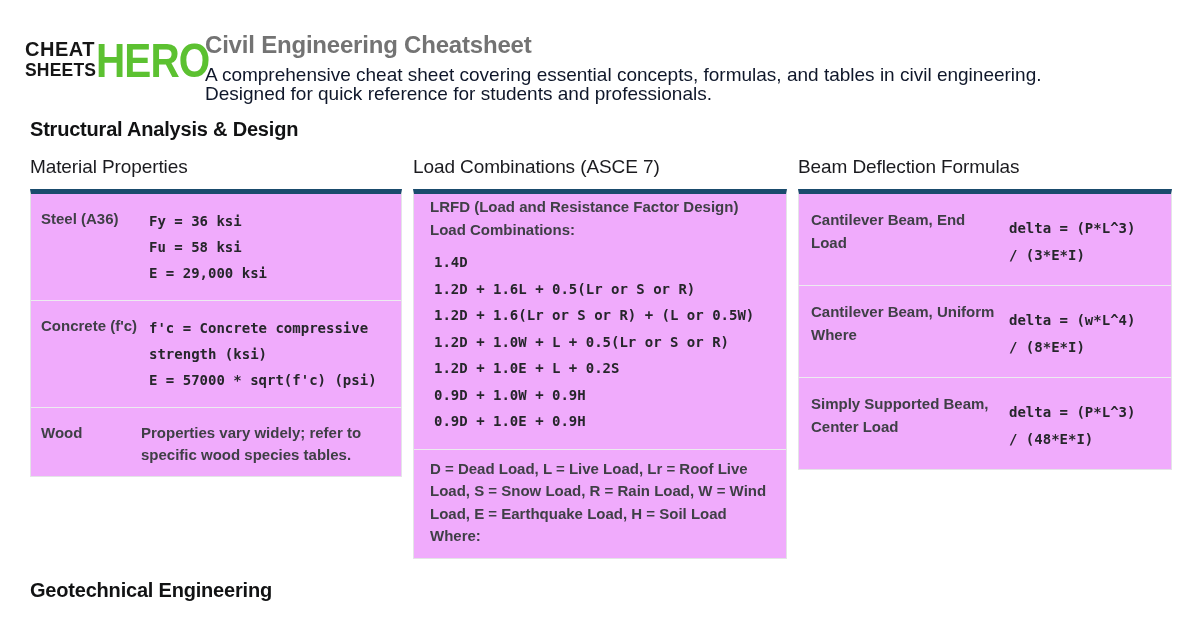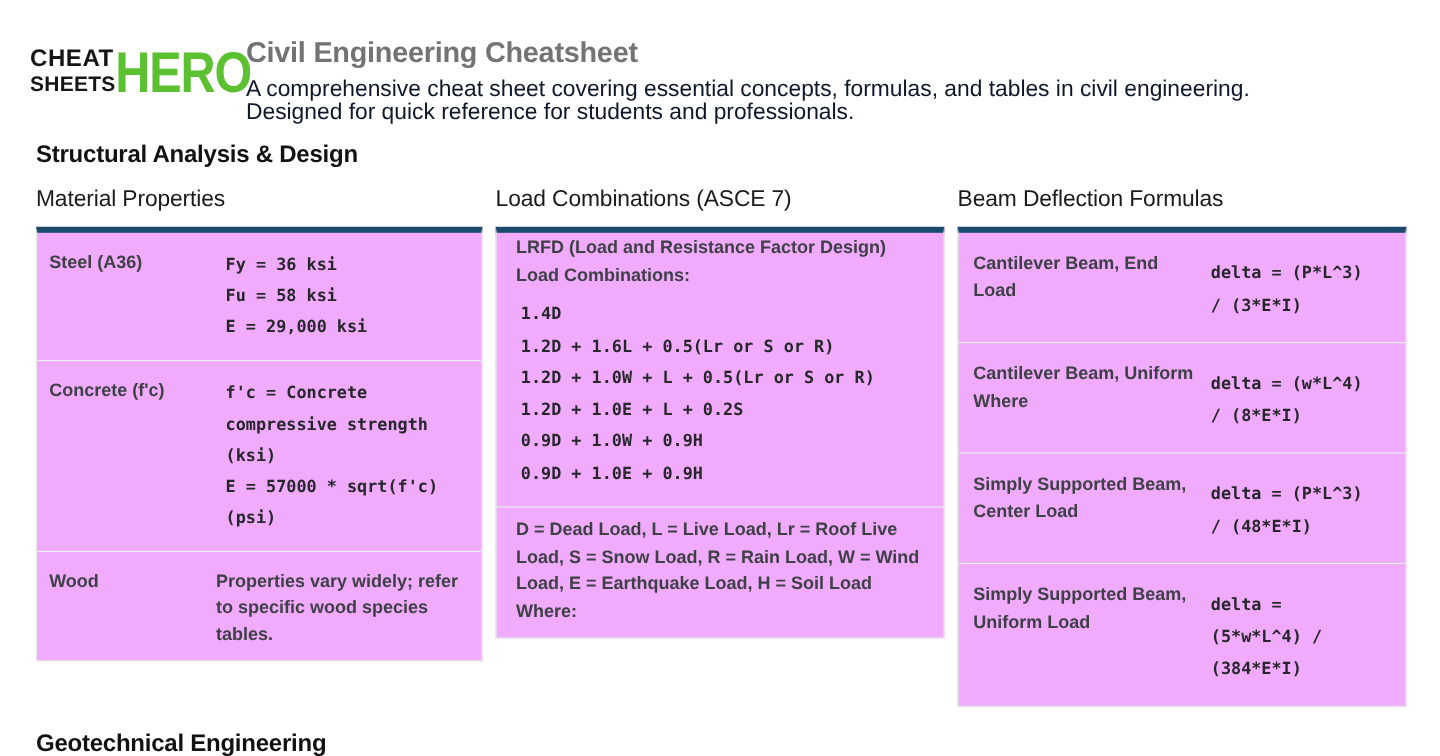--- a/index.html
+++ b/index.html
@@ -24,21 +24,21 @@
   .grid { display: grid; grid-template-columns: 372px 374px 374px; gap: 11px; align-items: start; }
   .card-title { font-size: 19px; font-weight: 400; color: #1b1b1f; margin-bottom: 11px; letter-spacing: -0.1px; }
   .card { background: #f0abfc; border: 1px solid #e4e4e7; border-top: 5px solid #1a4b6d; font-weight: bold; }
 
   .mono { font-family: "DejaVu Sans Mono", "Liberation Mono", monospace; color: #26262b; font-size: 14px; }
 
   
   .mp-row { display: flex; padding: 8px 8px 10px 10px; border-bottom: 1px solid #ececef; }
   .mp-row:last-child { border-bottom: none; }
   .mp-label { flex: 0 0 100px; font-size: 15px; line-height: 22px; color: #3f3f46; padding-top: 6px; }
-  .mp-value { flex: 1; margin-left: 39px; }
+  .mp-value { flex: 1; }
   .code-block { padding: 6px 0 4px 8px; }
   .code-line { line-height: 26px; }
   .plain-text { font-size: 15px; line-height: 22px; color: #3f3f46; padding-top: 6px; }
 
   
   .lc-main { padding: 1px 16px 14px 16px; border-bottom: 1px solid #ececef; }
   .lc-intro { font-size: 15px; line-height: 23px; color: #3f3f46; }
   .lc-code { margin-top: 8px; padding-left: 4px; }
   .lc-code .code-line { line-height: 26.5px; }
   .lc-where { padding: 8px 16px 10px 16px; font-size: 15px; line-height: 22.5px; color: #3f3f46; }
@@ -104,20 +104,21 @@
     </div>
 
     <div>
       <div class="card-title">Load Combinations (ASCE 7)</div>
       <div class="card">
         <div class="lc-main">
           <div class="lc-intro">LRFD (Load and Resistance Factor Design) Load Combinations:</div>
           <div class="lc-code mono">
             <div class="code-line">1.4D</div>
             <div class="code-line">1.2D + 1.6L + 0.5(Lr or S or R)</div>
+            <div class="code-line">1.2D + 1.6(Lr or S or R) + (L or 0.5W)</div>
             <div class="code-line">1.2D + 1.0W + L + 0.5(Lr or S or R)</div>
             <div class="code-line">1.2D + 1.0E + L + 0.2S</div>
             <div class="code-line">0.9D + 1.0W + 0.9H</div>
             <div class="code-line">0.9D + 1.0E + 0.9H</div>
           </div>
         </div>
         <div class="lc-where">
           <div>D = Dead Load, L = Live Load, Lr = Roof Live Load, S = Snow Load, R = Rain Load, W = Wind Load, E = Earthquake Load, H = Soil Load</div>
           <div>Where:</div>
         </div>
@@ -132,23 +133,19 @@
           <div class="bd-formula mono">delta = (P*L^3) / (3*E*I)</div>
         </div>
         <div class="bd-row">
           <div class="bd-label">Cantilever Beam, Uniform Where</div>
           <div class="bd-formula mono">delta = (w*L^4) / (8*E*I)</div>
         </div>
         <div class="bd-row">
           <div class="bd-label">Simply Supported Beam, Center Load</div>
           <div class="bd-formula mono">delta = (P*L^3) / (48*E*I)</div>
         </div>
-        <div class="bd-row">
-          <div class="bd-label">Simply Supported Beam, Uniform Load</div>
-          <div class="bd-formula mono">delta = (5*w*L^4) / (384*E*I)</div>
-        </div>
       </div>
     </div>
   </div>
 
   <div class="section-heading">Geotechnical Engineering</div>
 
 </div>
 
 </body></html>

